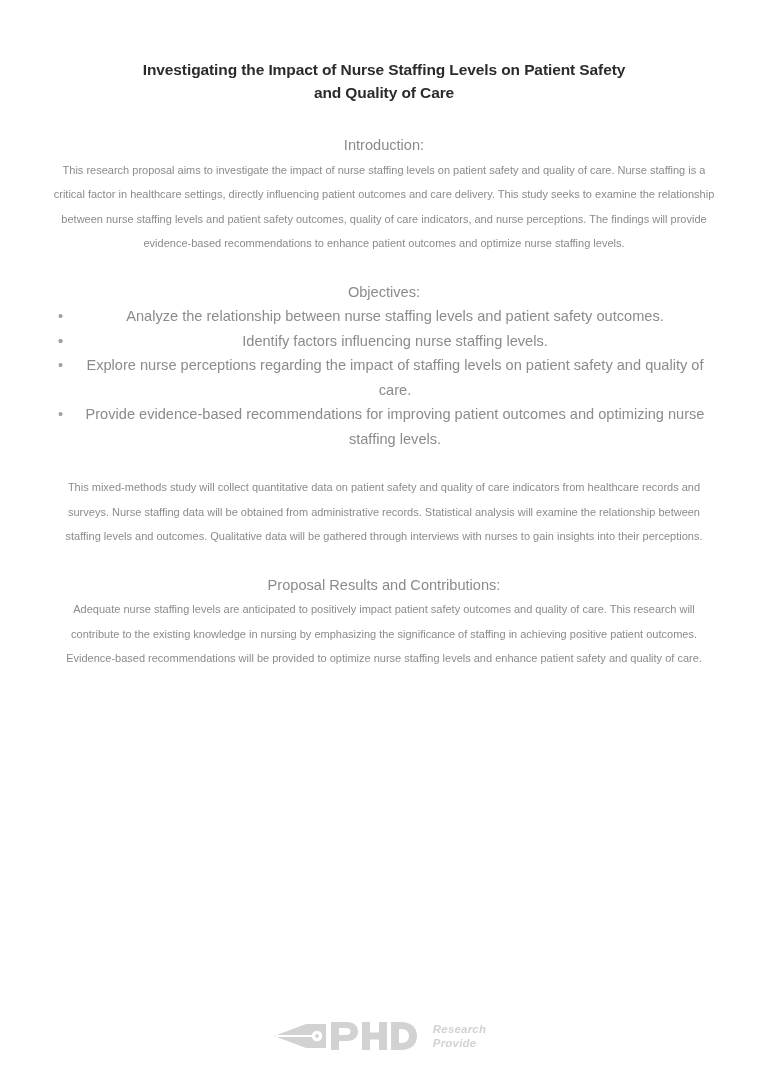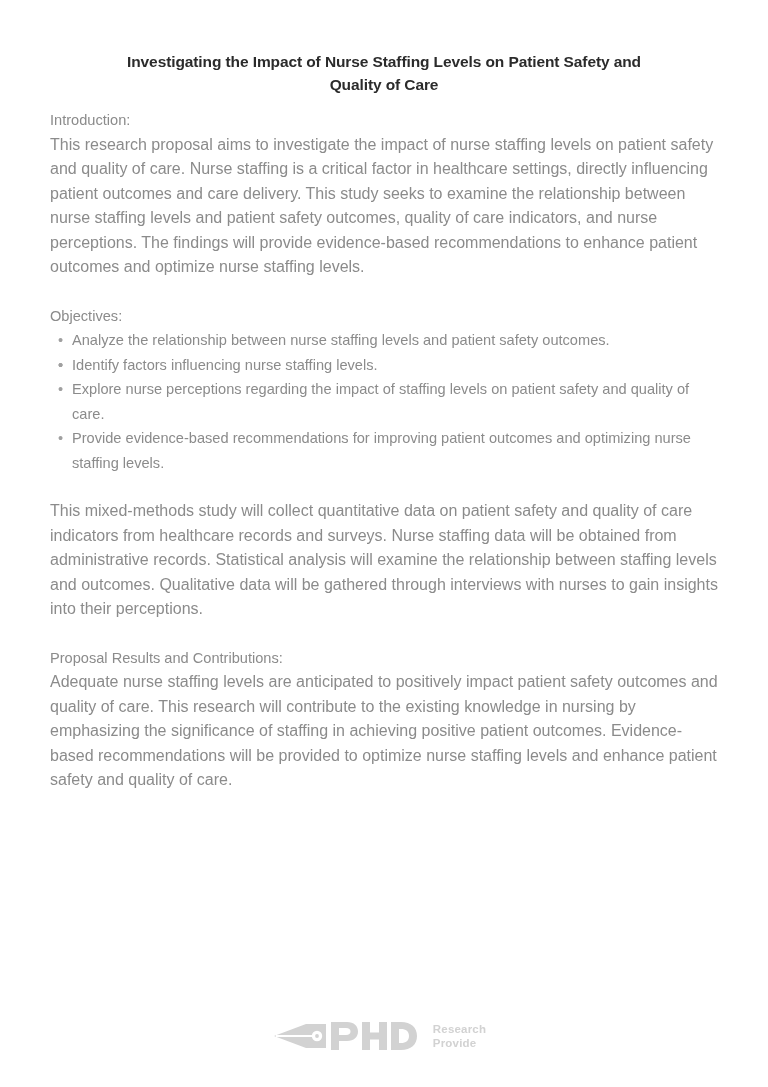--- a/index.html
+++ b/index.html
@@ -16,48 +16,49 @@
   .page {
     position: relative;
     width: 768px;
     height: 1087px;
     background: #ffffff;
     box-sizing: border-box;
     padding: 0;
     overflow: hidden;
   }
   .doc-title {
-    margin: 0;
+    margin: 8px;
     padding: 50px 120px 0 120px;
     font-size: 15.5px;
     font-weight: bold;
     line-height: 23px;
     color: #2b2b2b;
     text-align: center;
     letter-spacing: -0.1px;
   }
   .content {
     padding: 0 50px 0 50px;
-    margin-top: 12px;
+    margin-top: 29px;
+    text-align: center;
   }
   .section {
     margin-bottom: 24px;
   }
   .section:last-child {
     margin-bottom: 0;
   }
   .section-heading {
     font-size: 14.6px;
     line-height: 24.5px;
     color: #8b8b8b;
     margin: 0;
     font-weight: normal;
   }
   .section-body {
-    font-size: 16px;
+    font-size: 11px;
     line-height: 24.5px;
     color: #8b8b8b;
     margin: 0;
     font-weight: normal;
   }
   ul.objectives-list {
     list-style: none;
     margin: 0;
     padding: 0;
   }
@@ -78,20 +79,21 @@
   }
   .footer-logo {
     position: absolute;
     left: 0;
     right: 8px;
     bottom: 33px;
     display: flex;
     align-items: center;
     justify-content: center;
     gap: 0px;
+    font-style: italic;
   }
   .logo-mark {
     display: block;
   }
   .logo-words {
     display: flex;
     flex-direction: column;
     justify-content: center;
     margin-left: 9px;
     line-height: 1;

